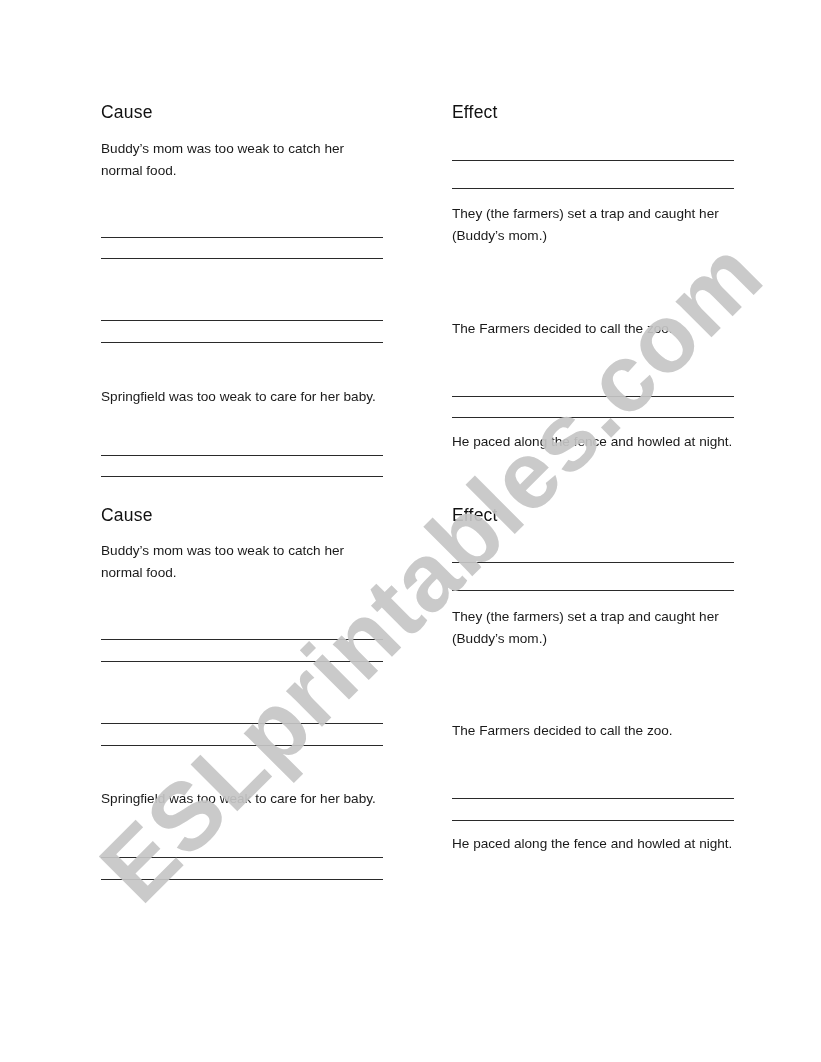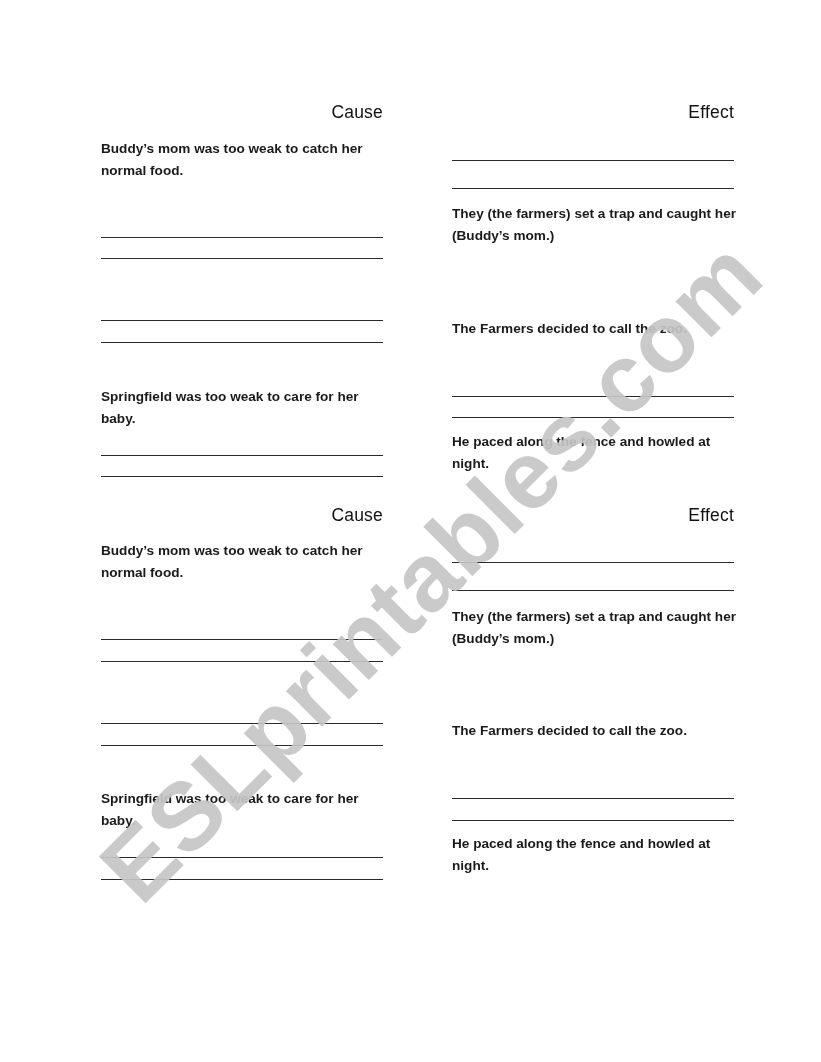--- a/index.html
+++ b/index.html
@@ -1,19 +1,19 @@
 <!DOCTYPE html>
 <html><head>
 <meta charset="utf-8">
 <style>
   html, body { margin: 0; padding: 0; background: #ffffff; }
   body { width: 821px; height: 1062px; position: relative; overflow: hidden;
          font-family: "Liberation Sans", "DejaVu Sans", sans-serif; color: #1a1a1a; }
-  .abs { position: absolute; font-weight: bold; }
-  .heading { font-size: 17.5px; font-weight: normal; letter-spacing: 0.2px; color: #111; text-align: right; }
+  .abs { position: absolute; }
+  .heading { font-size: 17.5px; font-weight: normal; letter-spacing: 0.2px; color: #111; }
   .para { font-size: 13.6px; line-height: 22px; color: #1a1a1a; }
   .line { height: 0; border-top: 1.6px solid #2a2a2a; }
   .left-col { left: 101px; width: 282px; }
   .right-col { left: 452px; width: 282px; }
   .watermark {
     position: absolute;
     left: 50%; top: 50%;
     font-family: "Liberation Sans", "DejaVu Sans", sans-serif;
     font-weight: bold;
     font-size: 96px;

